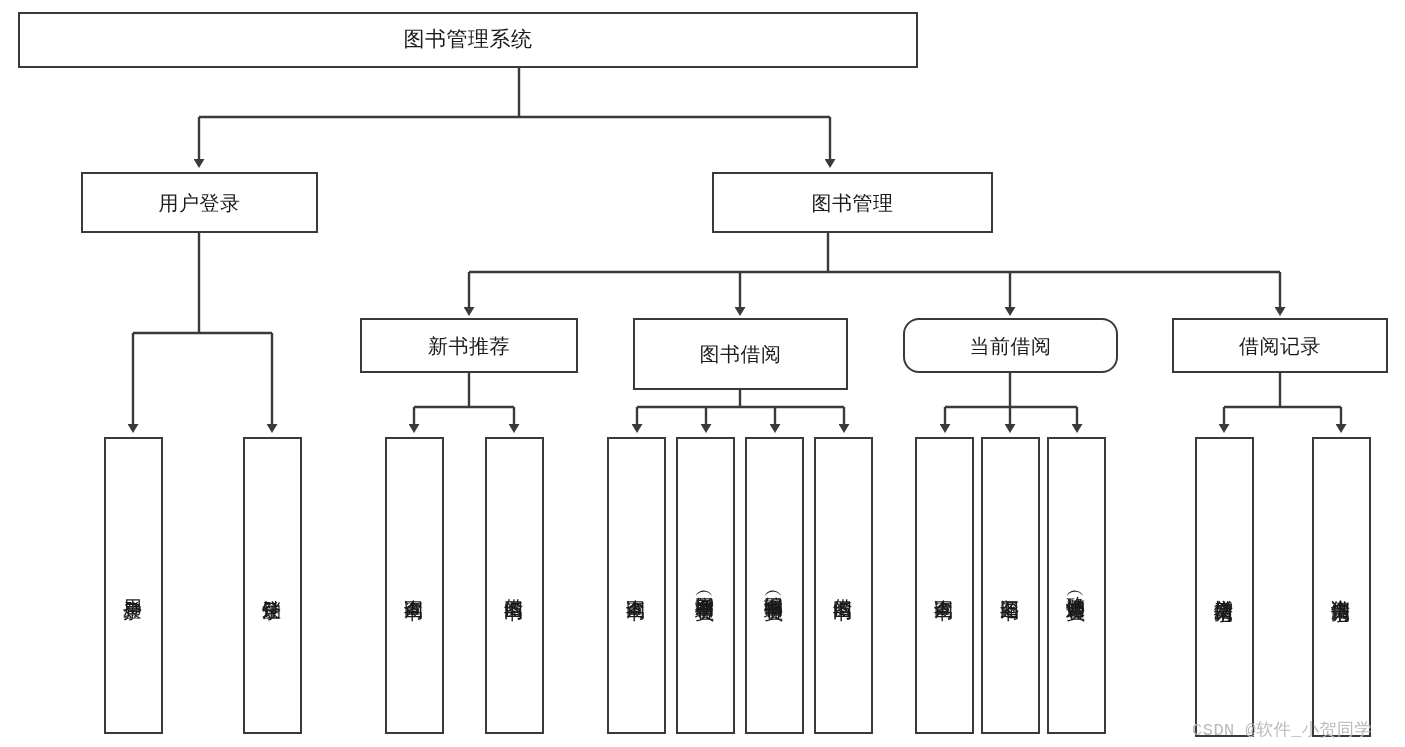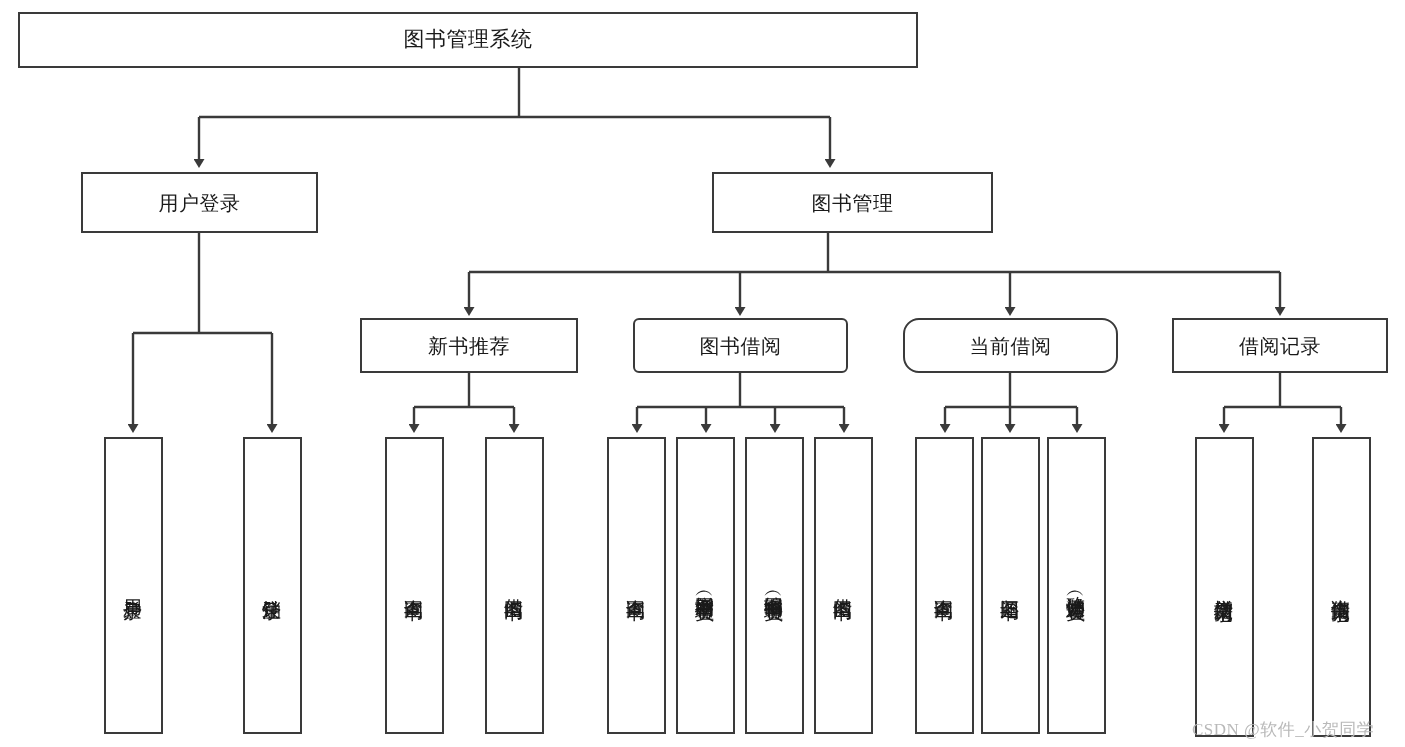--- a/index.html
+++ b/index.html
@@ -57,21 +57,21 @@
     letter-spacing: 1px;
     white-space: nowrap;
     display: block;
   }
   .watermark {
     position: absolute;
     font-size: 17px;
     color: #b9b9b9;
     letter-spacing: 0.5px;
     white-space: nowrap;
-    font-family: Liberation Serif, serif;
+    font-family: Liberation Mono, monospace;
   }
 </style>
 </head>
 <body>
 
 <div id="canvas">
 
   <svg id="wires" viewBox="0 0 1405 747" xmlns="http://www.w3.org/2000/svg">
     <defs>
       <marker id="arrow" markerWidth="10" markerHeight="11" refX="1" refY="5.5" orient="auto" markerUnits="userSpaceOnUse">
@@ -121,21 +121,21 @@
       <path d="M1341,407 L1341,425" marker-end="url(#arrow)"></path>
     </g>
   </svg>
 
   <div class="node h root" style="left:18px; top:12px; width:900px; height:56px;">图书管理系统</div>
 
   <div class="node h" style="left:81px; top:172px; width:237px; height:61px;">用户登录</div>
   <div class="node h" style="left:712px; top:172px; width:281px; height:61px;">图书管理</div>
 
   <div class="node h" style="left:360px; top:318px; width:218px; height:55px;">新书推荐</div>
-  <div class="node h" style="left:633px; top:318px; width:215px; height:55px;border-radius:6px;">图书借阅</div>
+  <div class="node h" style="left:633px; top:318px; width:215px; height:72px;">图书借阅</div>
   <div class="node h" style="left:903px; top:318px; width:215px; height:55px;border-radius:16px;">当前借阅</div>
   <div class="node h" style="left:1172px; top:318px; width:216px; height:55px;text-align:center;">借阅记录</div>
 
   <div class="node v" style="left:104px; top:437px; width:59px; height:297px;">
     <span class="vtext">用户登录</span>
   </div>
   <div class="node v" style="left:243px; top:437px; width:59px; height:297px;">
     <span class="vtext">注销登录</span>
   </div>
 

